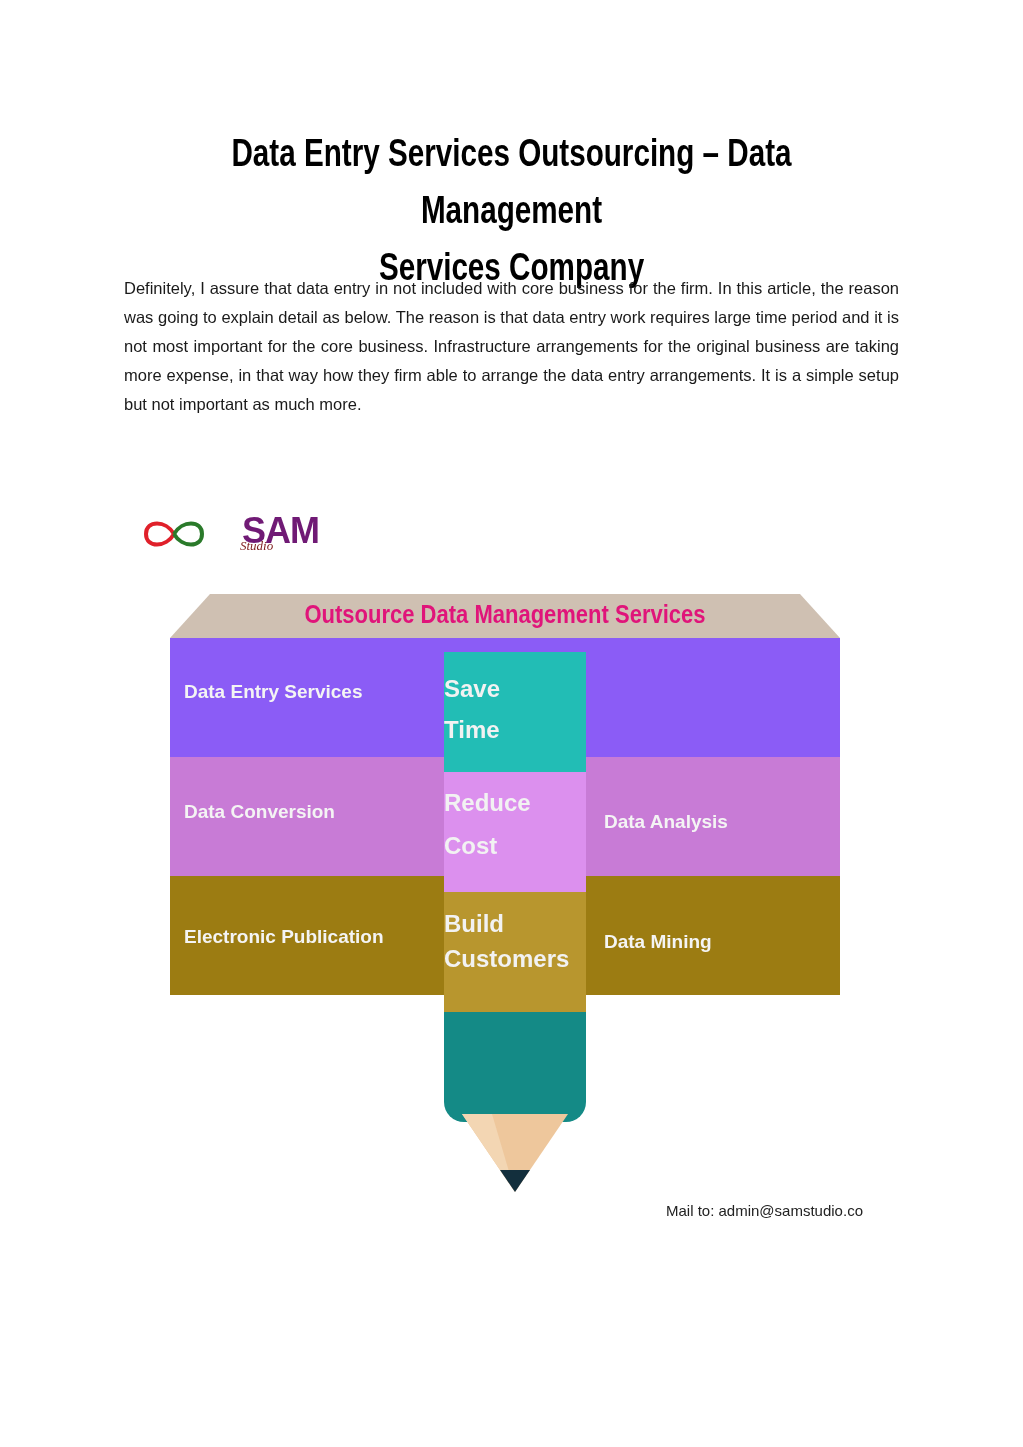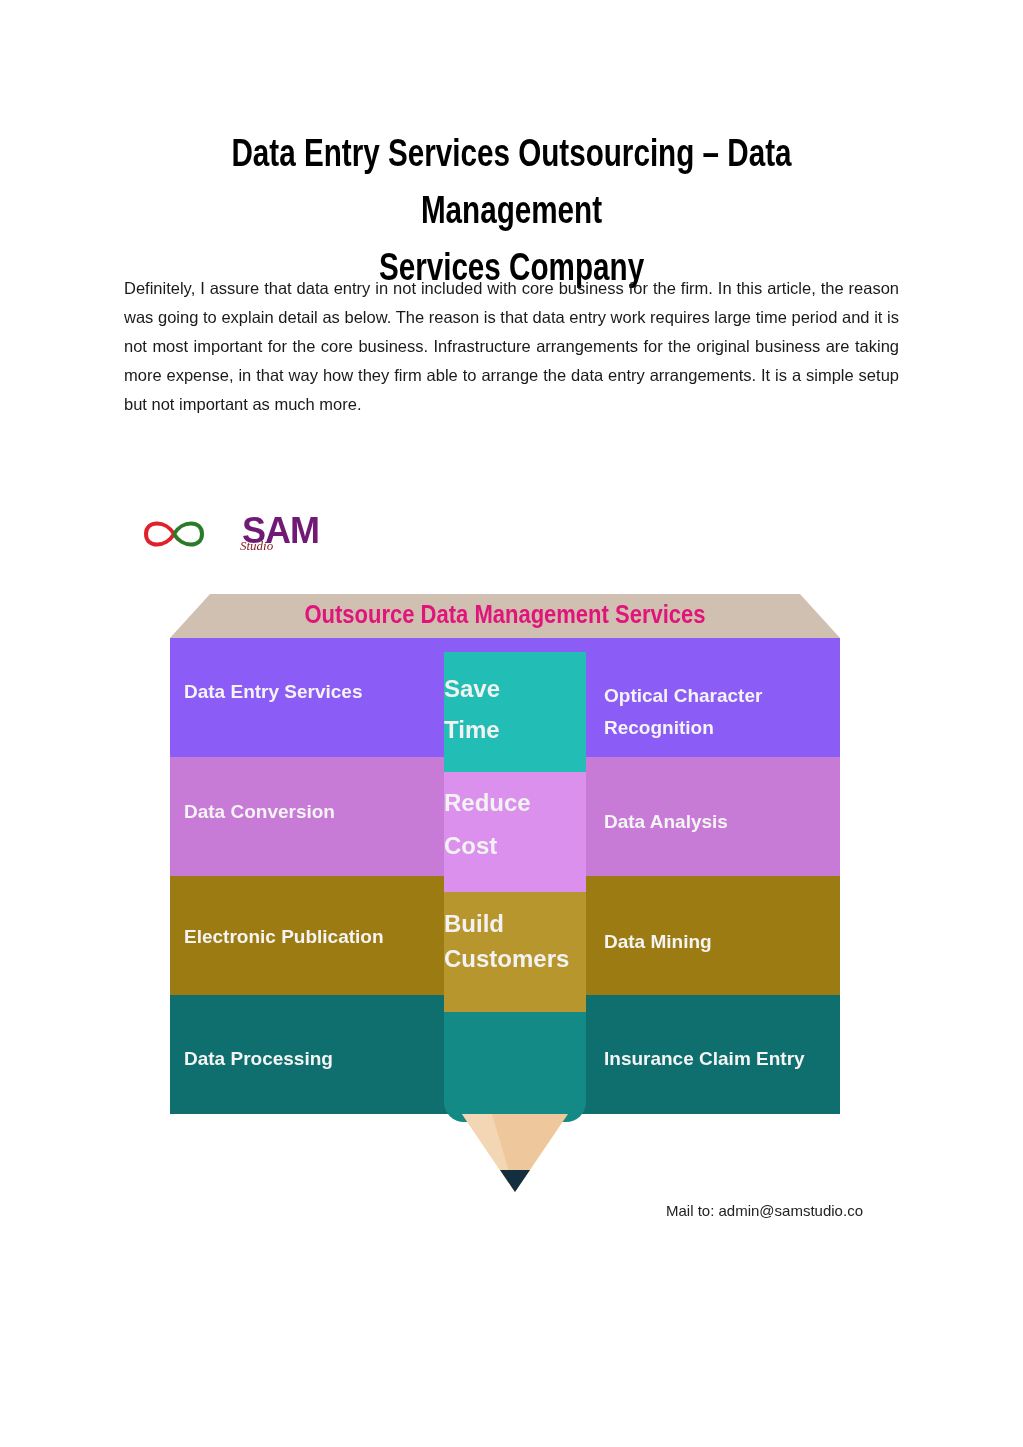--- a/index.html
+++ b/index.html
@@ -40,40 +40,32 @@
 
 <div class="infographic">
   <svg class="roof" width="670" height="44" viewBox="0 0 670 44" style="position:absolute;left:0;top:0">
     <polygon points="40,0 630,0 670,44 0,44" fill="#cfc0b2"></polygon>
     <rect x="274" y="44" width="142" height="14" fill="#cfc0b2"></rect>
   </svg>
   <div class="roof-title">Outsource Data Management Services</div>
 
   <div class="row" style="top:44px;background:#8b5cf6;">
     <div class="cell left-label" style="top:43px">Data Entry Services</div>
-    <div class="cell right-label" style="top:42px;line-height:32px">
-      <div>Optical Character</div>
-      <div>Recognition</div>
-    </div>
   </div>
 
   <div class="row" style="top:282px;background:#9c7c12;">
     <div class="cell left-label" style="top:50px">Electronic Publication</div>
     <div class="cell right-label" style="top:55px">Data Mining</div>
   </div>
 
   <div class="row" style="top:163px;background:#c87bd6;">
     <div class="cell left-label" style="top:44px">Data Conversion</div>
     <div class="cell right-label" style="top:54px">Data Analysis</div>
   </div>
 
-  <div class="row" style="top:401px;background:#0f6e6e;">
-    <div class="cell left-label" style="top:53px">Data Processing</div>
-    <div class="cell right-label" style="top:53px">Insurance Claim Entry</div>
-  </div>
 
   <div style="position:absolute;left:274px;top:58px;width:142px;height:120px;background:#22bdb5;"></div>
   <div style="position:absolute;left:274px;top:178px;width:142px;height:120px;background:#dc90ee;"></div>
   <div style="position:absolute;left:274px;top:298px;width:142px;height:120px;background:#b8962e;"></div>
   <div style="position:absolute;left:274px;top:418px;width:142px;height:110px;background:#148a86;border-radius:0 0 20px 20px;"></div>
   <svg width="142" height="80" viewBox="0 0 142 80" style="position:absolute;left:274px;top:520px">
     <polygon points="18,0 124,0 71,78" fill="#eec79c"></polygon>
     <polygon points="18,0 48,0 71,78" fill="#f3d6b3"></polygon>
     <polygon points="56,56 86,56 71,78" fill="#132f3d"></polygon>
   </svg>

